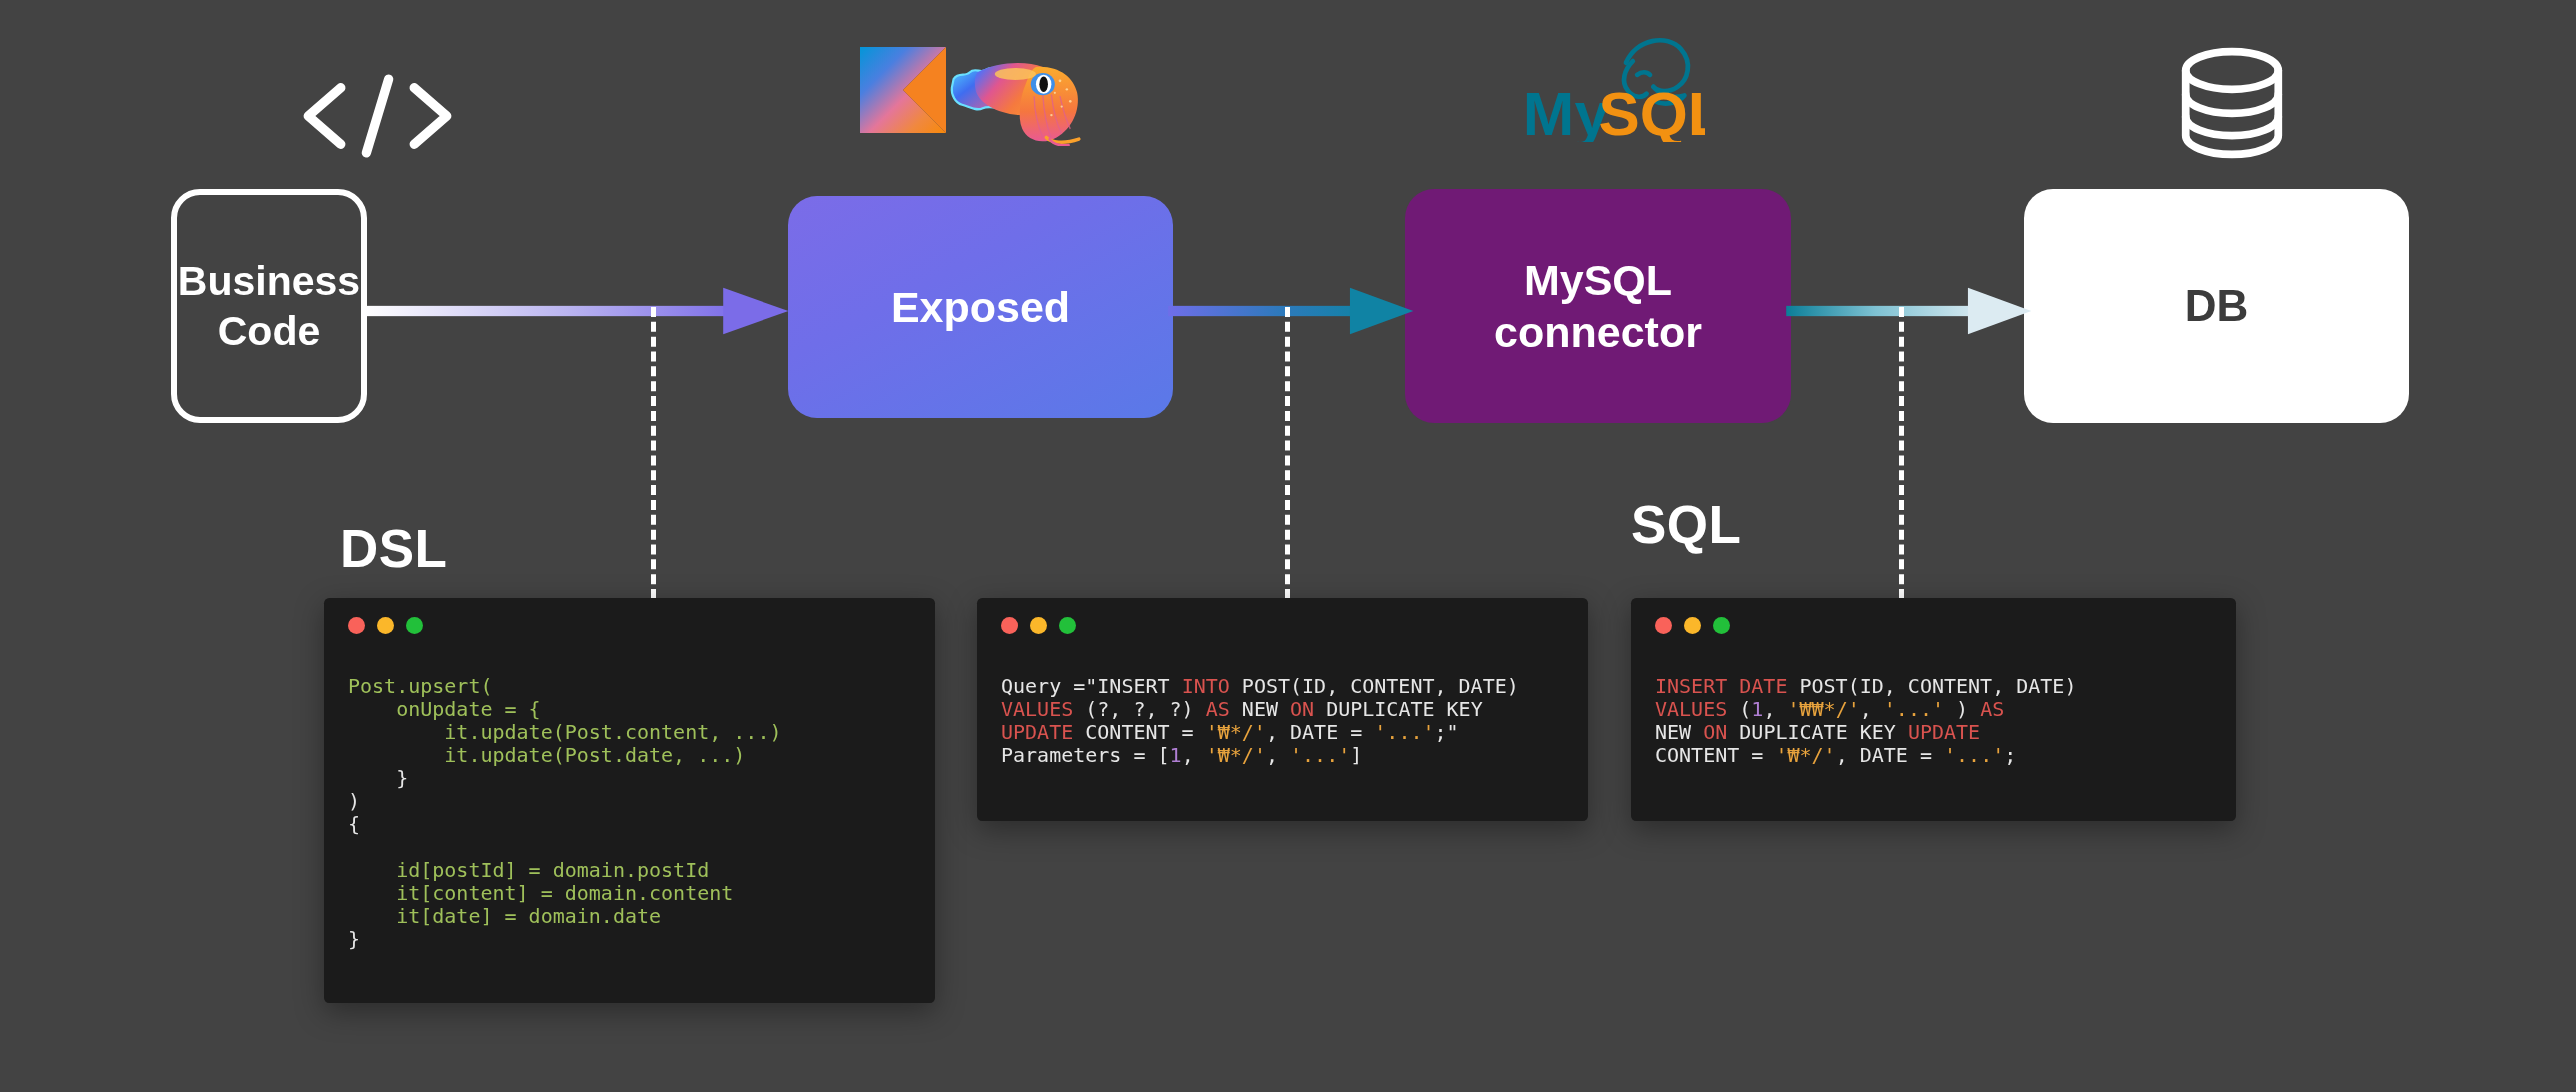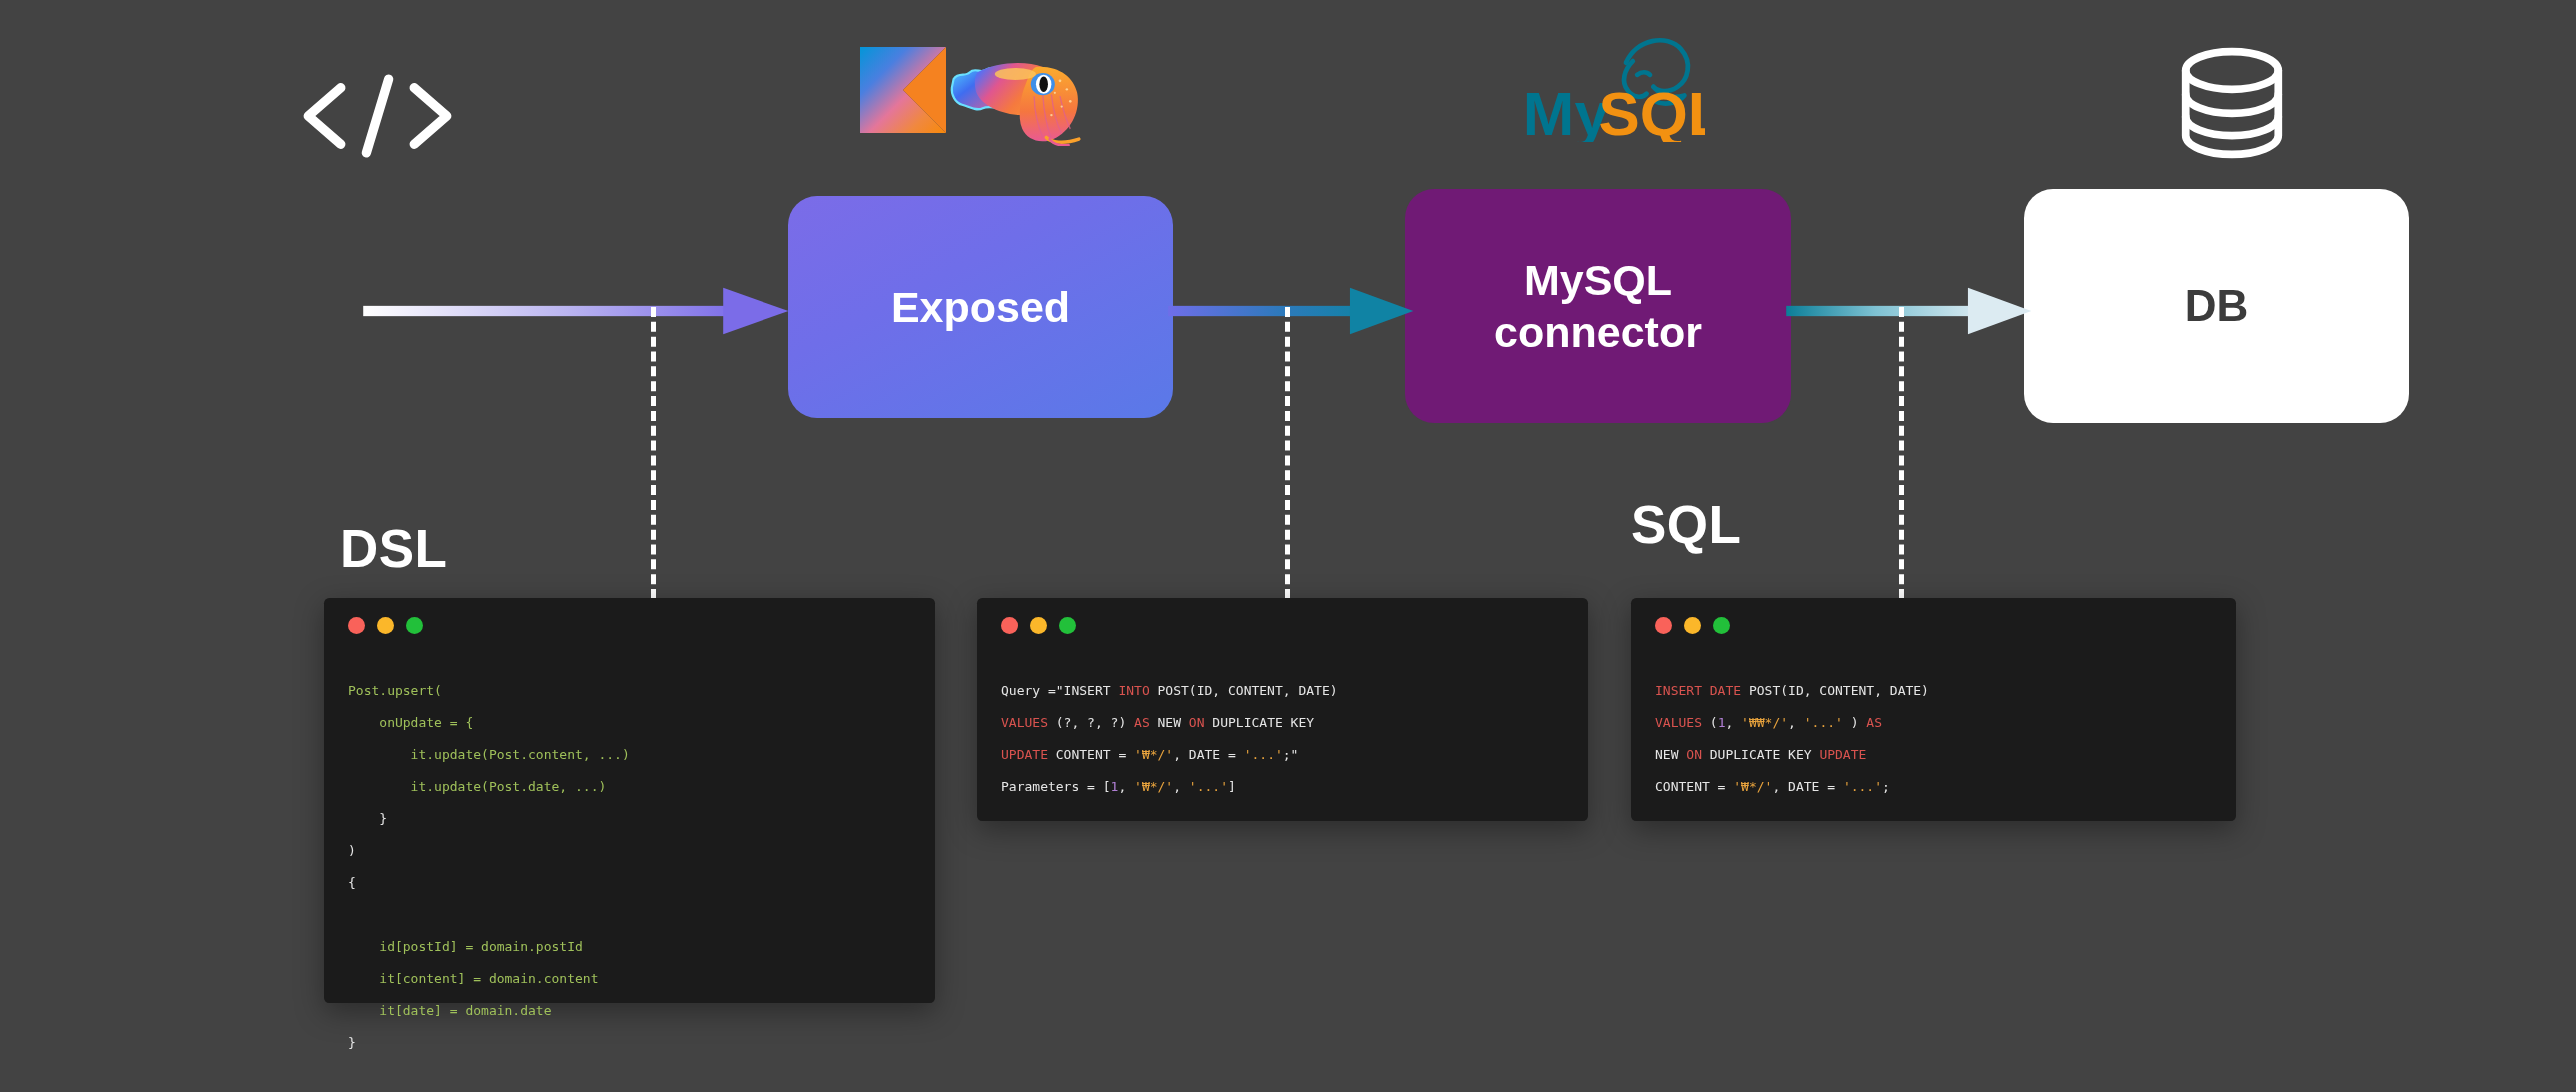--- a/index.html
+++ b/index.html
@@ -123,22 +123,22 @@
     margin-bottom: 41px;
   }
   .dot { width: 17px; height: 17px; border-radius: 50%; }
   .dot.red    { background: #f9625a; }
   .dot.yellow { background: #fbb72a; }
   .dot.green  { background: #22c03a; }
 
   pre.code {
     margin: 0;
     font-family: "DejaVu Sans Mono", "Liberation Mono", monospace;
-    font-size: 13px;
-    line-height: 32px;
+    font-size: 20px;
+    line-height: 23px;
     color: #e6e6e6;
     white-space: pre;
     letter-spacing: 0px;
   }
   .tok-kt   { color: #9fc05a; }   
   .tok-kw   { color: #d9534f; }   
   .tok-str  { color: #e8a33d; }   
   .tok-num  { color: #b07fd4; }   
   .tok-pl   { color: #e6e6e6; }   
 </style>
@@ -257,20 +257,23 @@
     <svg viewBox="0 0 140 130" width="120" height="112">
       <g fill="none" stroke="#ffffff" stroke-width="9" stroke-linecap="round">
         <ellipse cx="70" cy="27" rx="54" ry="22"></ellipse>
         <path d="M16,27 L16,103 C16,115 40,125 70,125 C100,125 124,115 124,103 L124,27"></path>
         <path d="M16,55 C16,67 40,77 70,77 C100,77 124,67 124,55"></path>
         <path d="M16,81 C16,93 40,103 70,103 C100,103 124,93 124,81"></path>
       </g>
     </svg>
   </div>
 
+  <div class="node node-business">
+    <span><span>Business</span><br><span>Code</span></span>
+  </div>
 
   <div class="node node-exposed">
     <span>Exposed</span>
   </div>
 
   <div class="node node-connector">
     <span><span>MySQL</span><br><span>connector</span></span>
   </div>
 
   <div class="node node-db">

